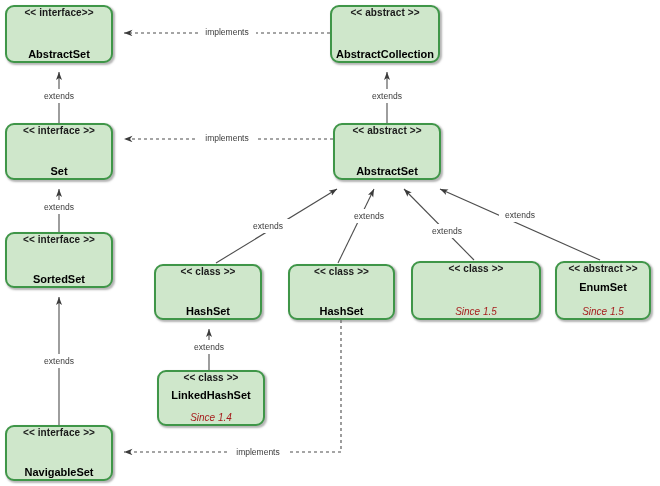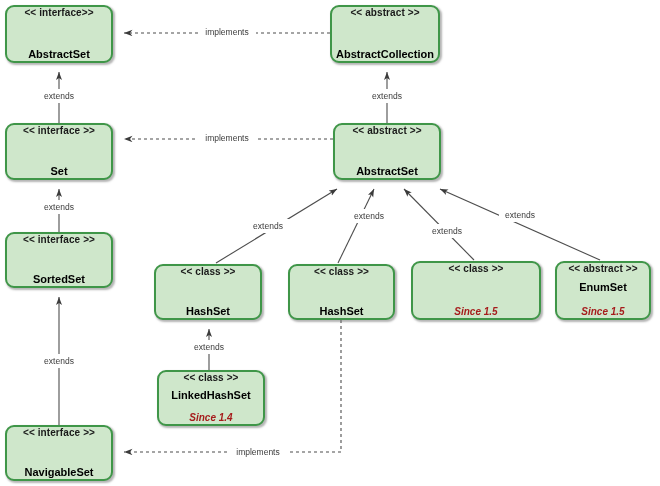--- a/index.html
+++ b/index.html
@@ -13,21 +13,21 @@
               font-size:8.5px;fill:#3b3b3b;text-anchor:middle;}
   .node{position:absolute;box-sizing:border-box;
         background:#cfe7cb;border:2px solid #3f9648;border-radius:9px;
         box-shadow:1.5px 1.5px 2px rgba(120,120,120,.55);
         display:flex;flex-direction:column;align-items:center;
         justify-content:space-between;text-align:center;line-height:1.18;}
   .stereotype{font-size:10px;font-weight:bold;color:#1a1a1a;
               letter-spacing:.1px;white-space:nowrap;}
   .nodename{font-size:11px;font-weight:bold;color:#000000;
             white-space:nowrap;margin-top:1px;}
-  .since{font-size:10px;font-weight:bold;font-style:italic;
+  .since{font-size:10px;font-weight:normal;font-style:italic;
          color:#a61c1c;margin-top:7px;white-space:nowrap;}
 </style>
 </head>
 <body>
 
 <div id="diagram">
 
   <svg id="edges-layer" viewBox="0 0 660 486" xmlns="http://www.w3.org/2000/svg">
     <defs>
       <marker id="arrow-solid" markerWidth="9" markerHeight="9" refX="8" refY="3" orient="auto" markerUnits="userSpaceOnUse">

